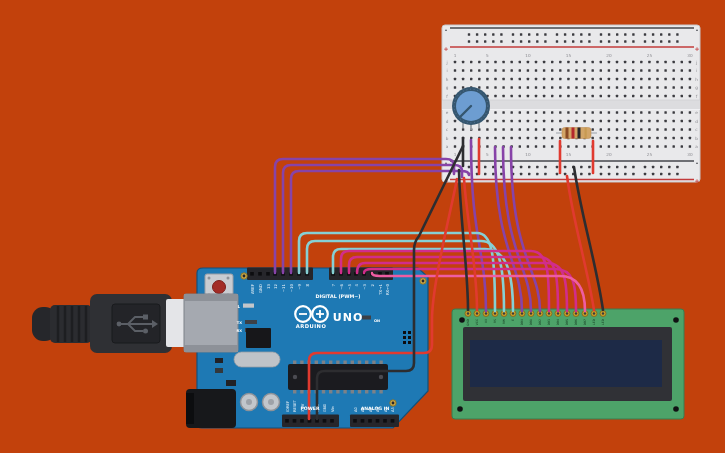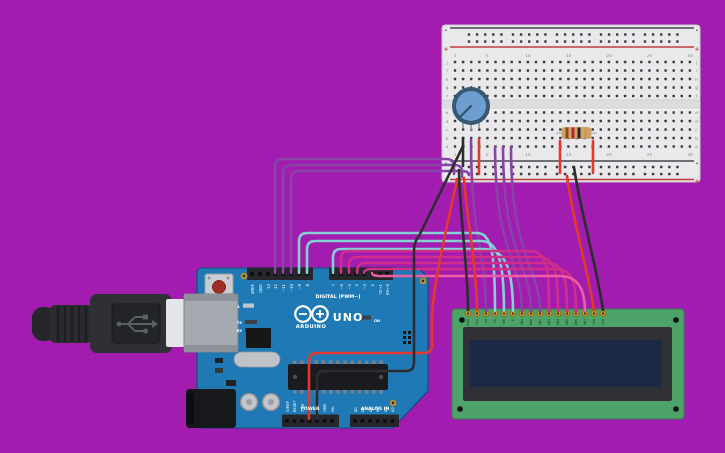--- a/index.html
+++ b/index.html
@@ -1,16 +1,16 @@
 <!DOCTYPE html>
 <html><head>
 <meta charset="utf-8">
 <style>
   html,body{margin:0;padding:0;background:#000;}
-  #stage{position:relative;width:725px;height:453px;background:#a21caf;overflow:hidden;}
+  #stage{position:relative;width:725px;height:453px;background:#c2410c;overflow:hidden;}
   svg{position:absolute;left:0;top:0;}
   text{font-family:"DejaVu Sans",sans-serif;}
   .tw{fill:#ffffff;font-weight:bold;}
 </style>
 </head>
 <body>
 
 <div id="stage">
 <svg id="scene" width="725" height="453" viewBox="0 0 725 453">
   <g id="paint">

